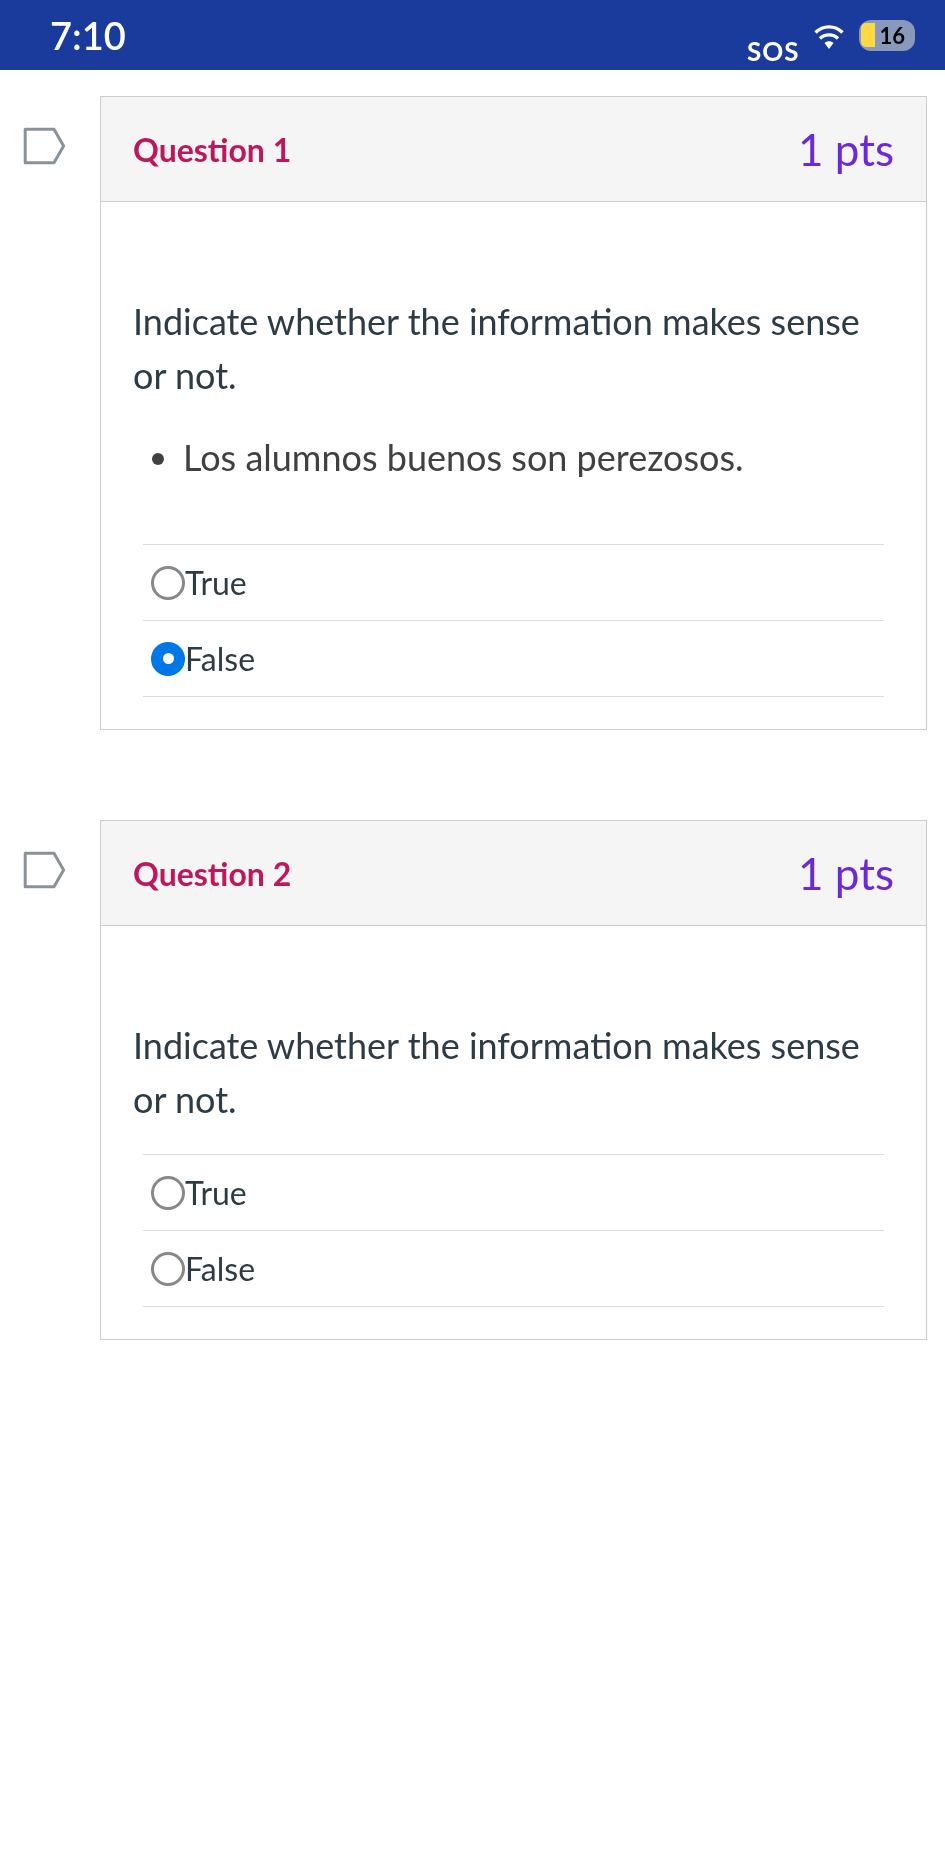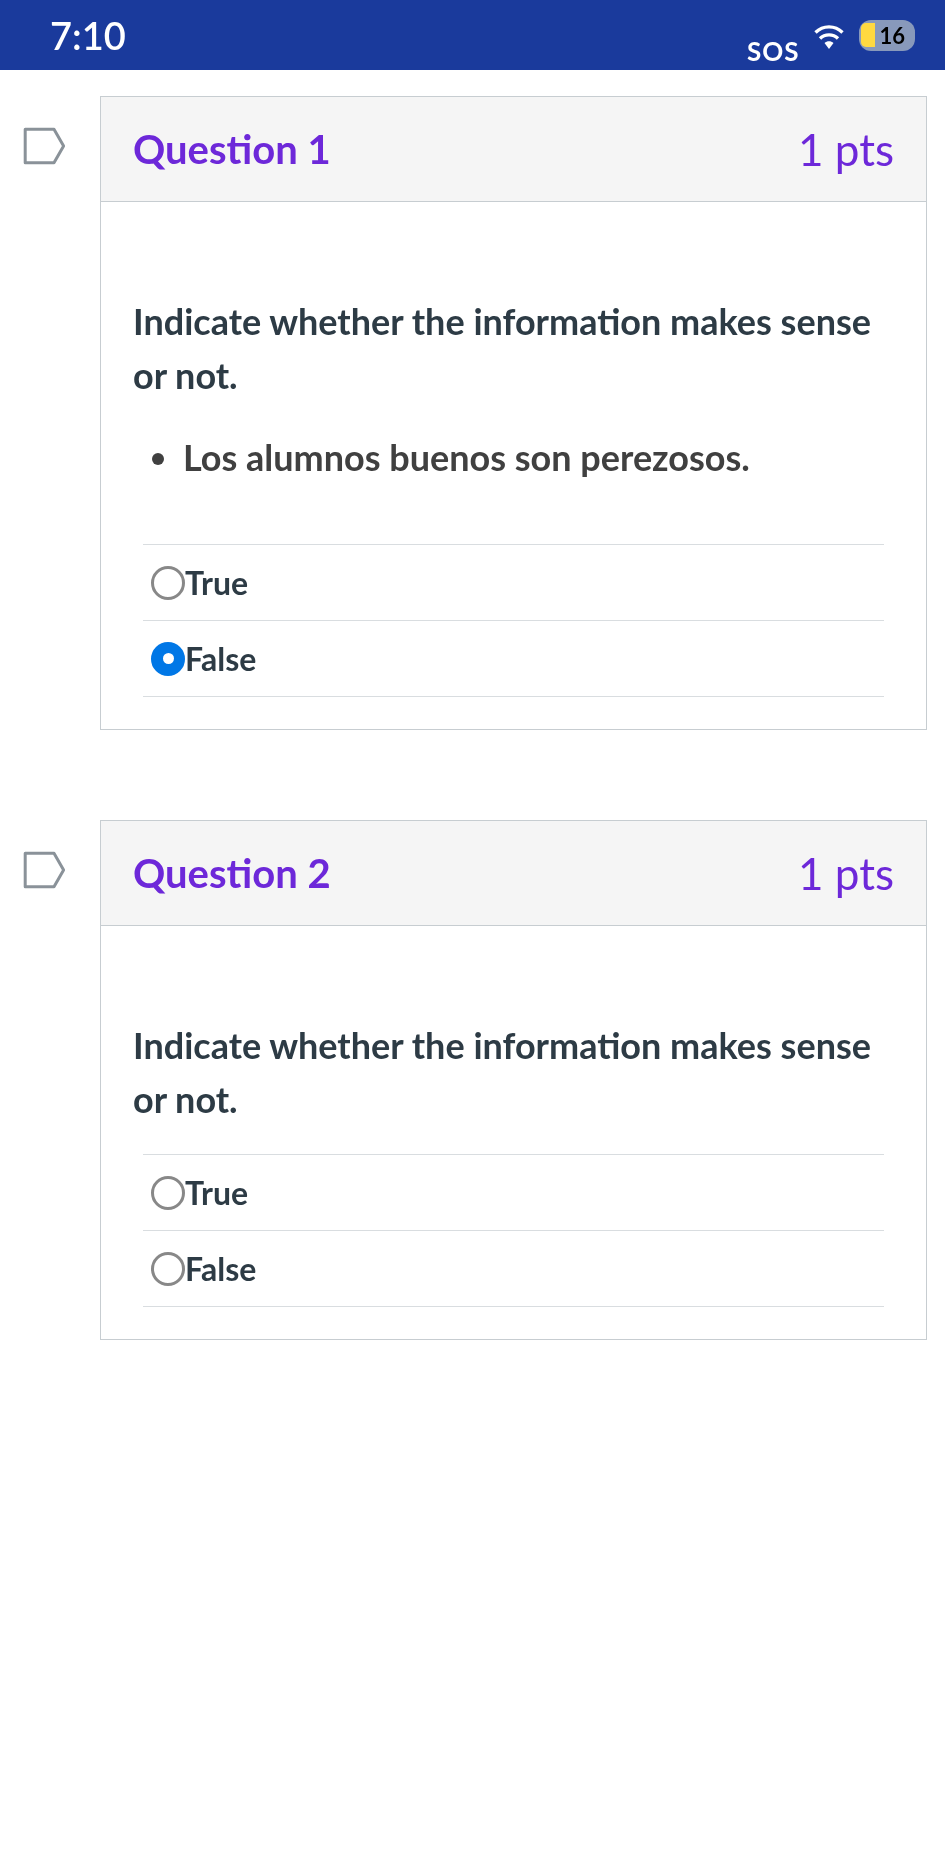--- a/index.html
+++ b/index.html
@@ -86,31 +86,30 @@
     }
     .question-header {
       background: #f5f5f5;
       border-bottom: 1px solid #c7cdd1;
       display: flex;
       justify-content: space-between;
       align-items: center;
       padding: 26px 32px;
     }
     .question-title {
-      font-size: 40px;
+      font-size: 32px;
       font-weight: 700;
-      color: #6d28d9;
+      color: #be185d;
     }
     .question-pts {
       font-size: 44px;
       color: #6d28d9;
     }
     .question-body {
       padding: 92px 32px 32px 32px;
-      font-weight: bold;
     }
     .prompt-text {
       font-size: 36px;
       color: #2d3b45;
       line-height: 1.5;
       margin-bottom: 28px;
     }
     .bullet-list {
       padding-left: 50px;
       margin-bottom: 60px;

